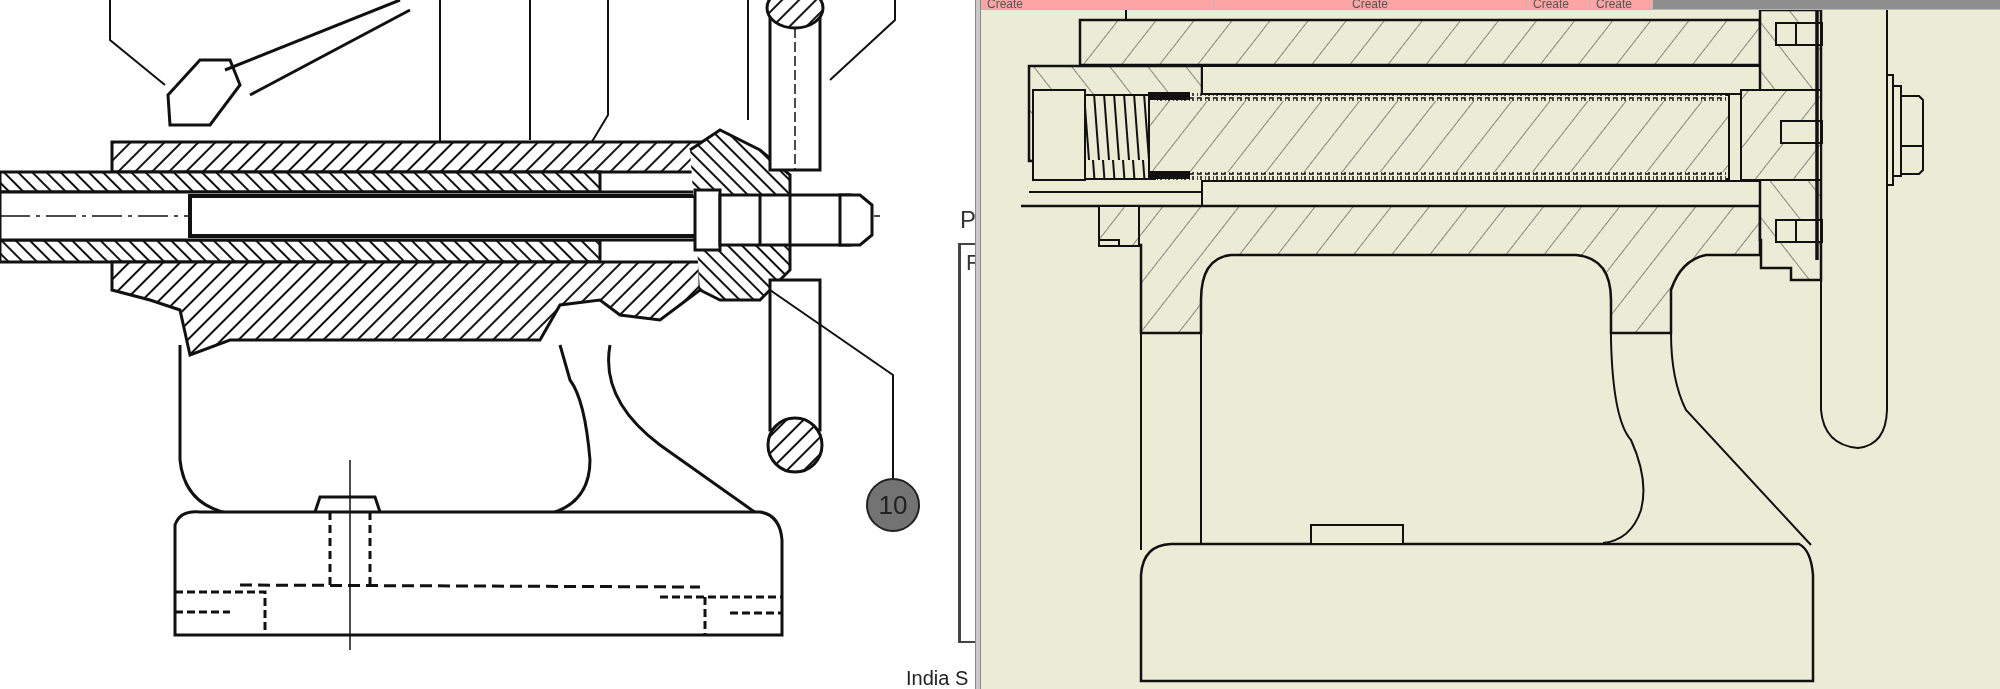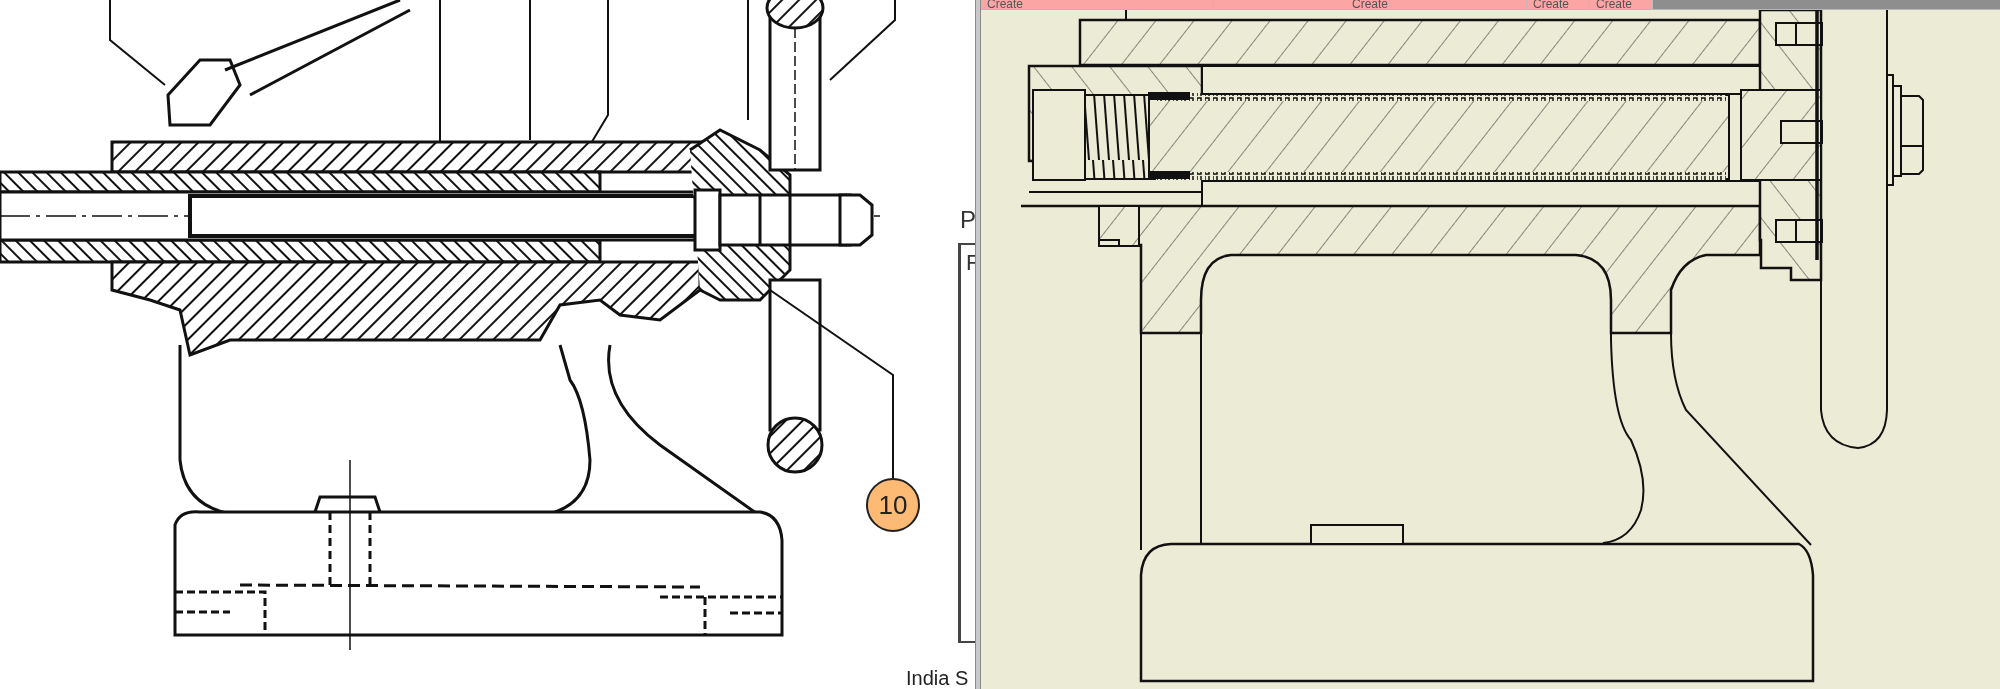--- a/index.html
+++ b/index.html
@@ -3,21 +3,21 @@
 <meta charset="utf-8">
 <style>
   html,body{margin:0;padding:0;}
   body{width:2000px;height:689px;overflow:hidden;background:#fff;position:relative;font-family:"Liberation Sans",sans-serif;}
   .left-pane{position:absolute;left:0;top:0;width:975px;height:689px;background:#fff;overflow:hidden;}
   .divider{position:absolute;left:975px;top:0;width:6px;height:689px;background:#c8c8c8;border-left:1px solid #8a8a8a;border-right:1px solid #8a8a8a;box-sizing:border-box;}
   .right-pane{position:absolute;left:981px;top:0;width:1019px;height:689px;background:#ecebd6;overflow:hidden;}
   .ribbon{position:absolute;left:981px;top:0;width:1019px;height:9px;background:#fca5a5;border-bottom:1px solid #b8b8b8;display:flex;font-size:12px;color:#555;line-height:8px;overflow:hidden;}
   .ribbon .grp{border-right:1px solid #bbb;padding:0 6px;white-space:nowrap;overflow:hidden;}
   .ribbon .fill{flex:1;background:#8e8e8e;}
-  .balloon{position:absolute;left:866px;top:478px;width:54px;height:54px;border:2px solid #222;border-radius:50%;box-sizing:border-box;display:flex;align-items:center;justify-content:center;font-size:26px;color:#222;background:#fdba74;}
+  .balloon{position:absolute;left:866px;top:478px;width:54px;height:54px;border:2px solid #222;border-radius:50%;box-sizing:border-box;display:flex;align-items:center;justify-content:center;font-size:26px;color:#222;background:#737373;}
   .side-frame{position:absolute;left:958px;top:243px;width:18px;height:400px;border-left:3px solid #444;border-top:2px solid #444;border-bottom:2px solid #444;box-sizing:border-box;}
   .side-p{position:absolute;left:960px;top:206px;font-size:24px;color:#333;}
   .side-f{position:absolute;left:966px;top:250px;font-size:22px;color:#333;}
   .india{position:absolute;left:906px;top:667px;font-size:20px;font-weight:normal;color:#222;}
   svg{position:absolute;left:0;top:0;}
 </style>
 </head>
 <body>
 
 <div class="left-pane">

